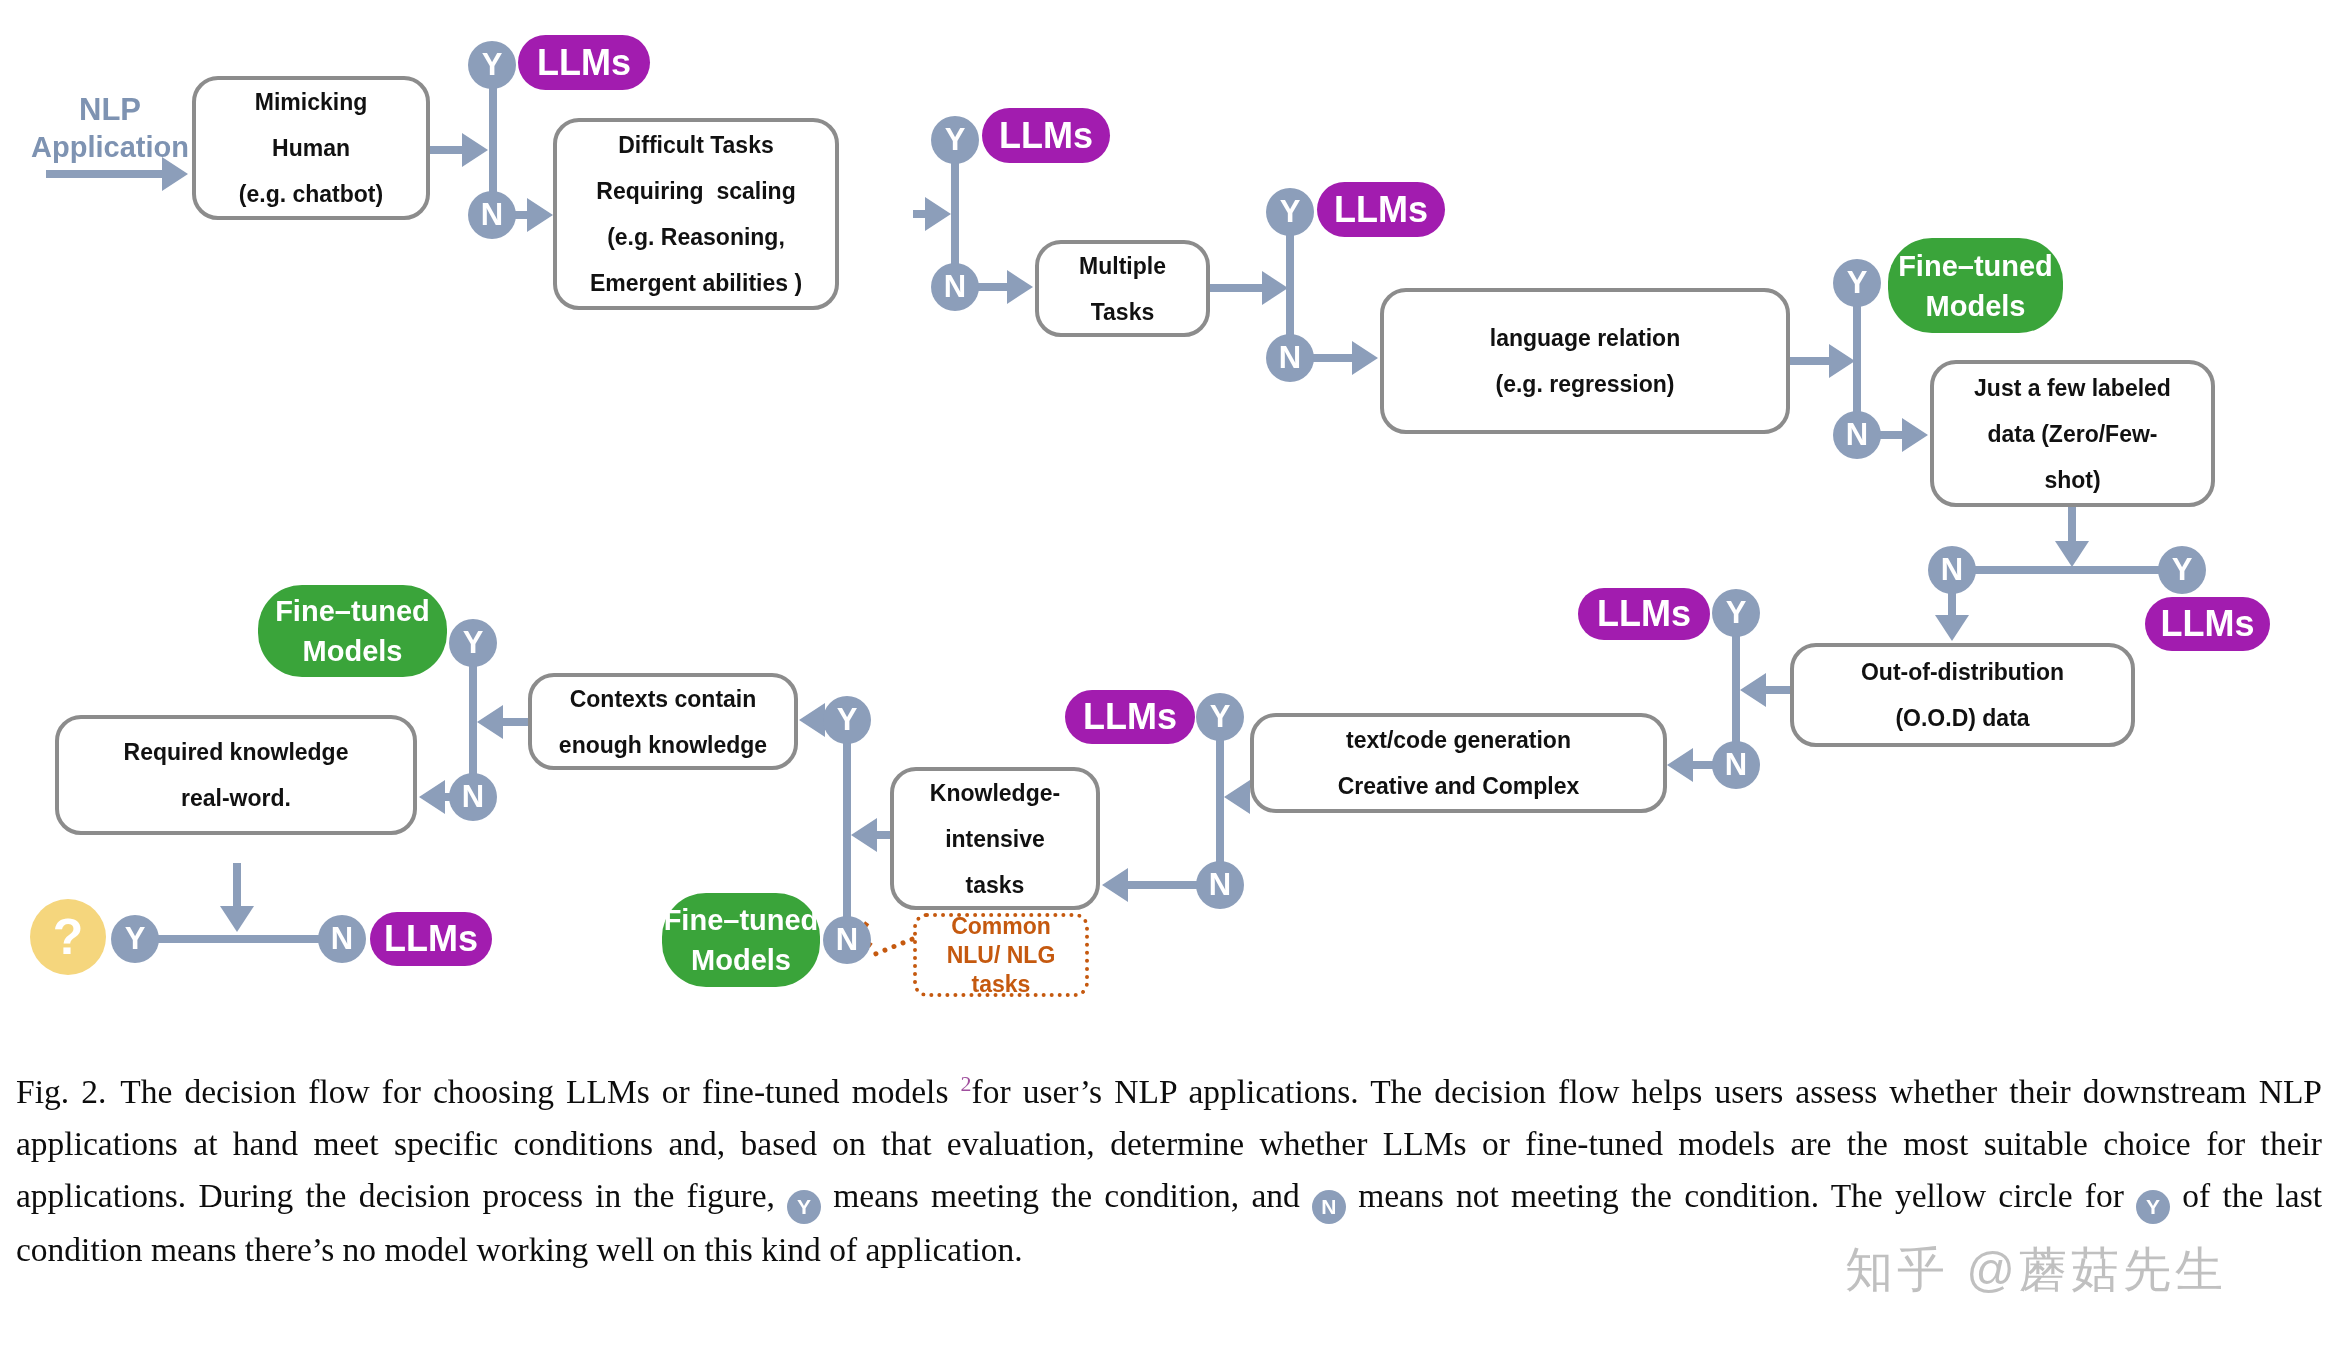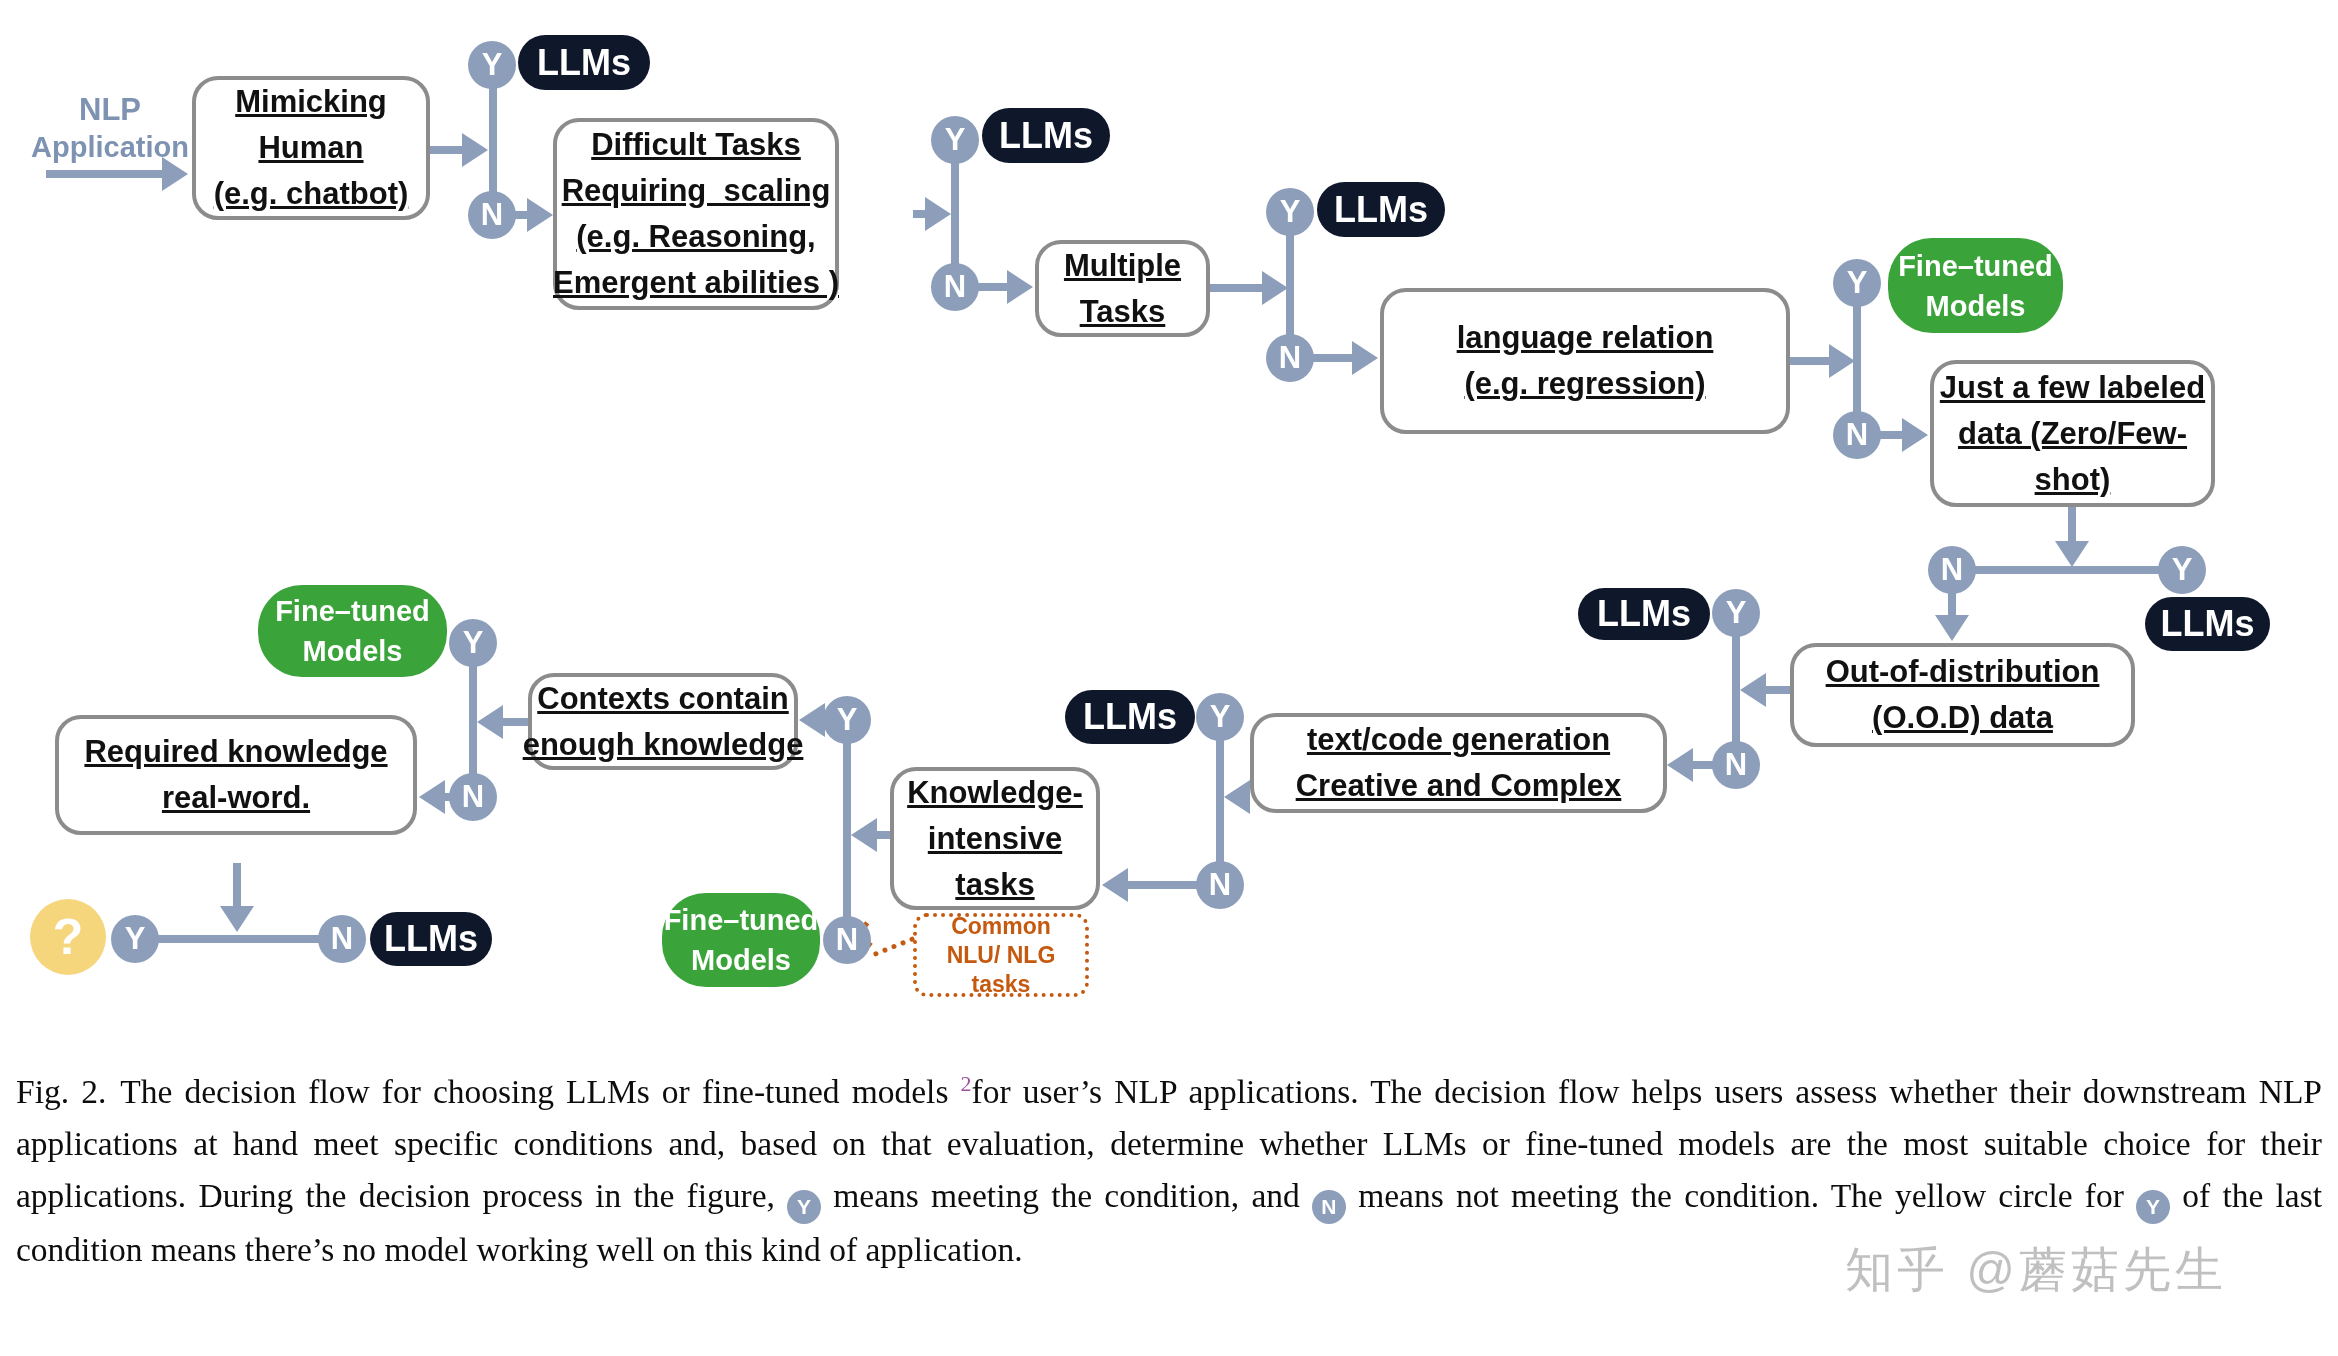--- a/index.html
+++ b/index.html
@@ -1,35 +1,35 @@
 <!DOCTYPE html>
 <html><head>
 <meta charset="utf-8">
 <style>
   html,body{margin:0;padding:0;}
   body{width:2338px;height:1356px;position:relative;background:#ffffff;overflow:hidden;
        font-family:"Liberation Sans",sans-serif;}
   
   .box{position:absolute;background:#fff;border:4px solid #8c8c8c;border-radius:26px;
        display:flex;flex-direction:column;align-items:center;justify-content:center;
-       color:#111;font-weight:bold;font-size:31px;text-align:center;box-sizing:border-box;z-index:3;text-decoration:underline;}
+       color:#111;font-weight:bold;font-size:23px;text-align:center;box-sizing:border-box;z-index:3;}
   .box .ln{line-height:46px;white-space:pre;}
   
   .hl{position:absolute;height:8px;background:#8c9eba;z-index:1;}
   .vl{position:absolute;width:8px;background:#8c9eba;z-index:1;}
   
   .ah{position:absolute;width:0;height:0;z-index:2;}
   .ah-r{border-top:17px solid transparent;border-bottom:17px solid transparent;border-left:26px solid #8c9eba;}
   .ah-l{border-top:17px solid transparent;border-bottom:17px solid transparent;border-right:26px solid #8c9eba;}
   .ah-d{border-left:17px solid transparent;border-right:17px solid transparent;border-top:26px solid #8c9eba;}
   
   .circ{position:absolute;width:48px;height:48px;border-radius:50%;background:#8c9eba;color:#fff;
         font-weight:bold;font-size:31px;display:flex;align-items:center;justify-content:center;z-index:4;}
   
-  .pill{position:absolute;background:#0f172a;color:#fff;font-weight:bold;font-size:36px;
+  .pill{position:absolute;background:#a21caf;color:#fff;font-weight:bold;font-size:36px;
         border-radius:30px;display:flex;align-items:center;justify-content:center;z-index:4;}
   .gpill{position:absolute;background:#3aa43a;color:#fff;font-weight:bold;font-size:29px;
         border-radius:44px;display:flex;flex-direction:column;align-items:center;justify-content:center;
         line-height:40px;z-index:4;text-align:center;}
   .qcirc{position:absolute;width:76px;height:76px;border-radius:50%;background:#f5d67d;color:#fff;
         font-weight:bold;font-size:50px;display:flex;align-items:center;justify-content:center;z-index:4;}
   
   .start{position:absolute;left:30px;top:90px;width:160px;text-align:center;color:#7e93b2;font-weight:bold;z-index:3;}
   .start .s1{font-size:31px;line-height:40px;}
   .start .s2{font-size:29px;line-height:34px;}

